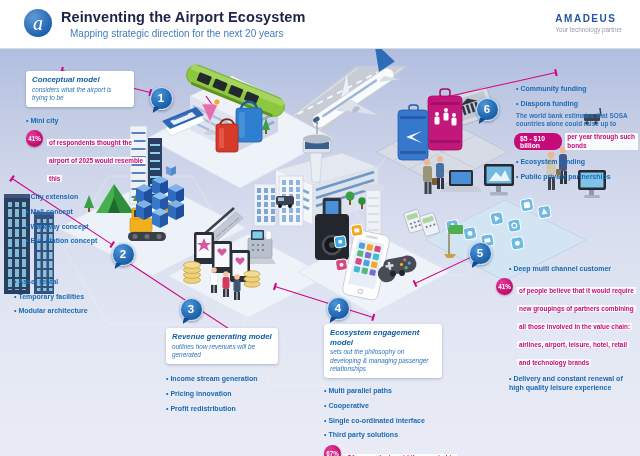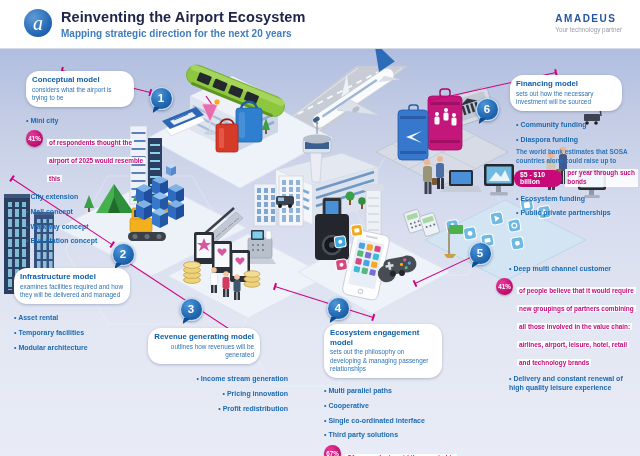--- a/index.html
+++ b/index.html
@@ -6,41 +6,41 @@
   #poster{position:relative;width:640px;height:456px;overflow:hidden;
     font-family:"Liberation Sans",sans-serif;
     background:linear-gradient(180deg,#9cadd3 0%,#aebce0 9%,#c2cbe4 24%,#d6dcee 46%,#e3e7f3 72%,#e9ecf6 100%);}
   
   .hdr{position:absolute;left:0;top:0;width:640px;height:48px;background:#ffffff;border-bottom:1px solid #d8dce8;z-index:30;}
   .logo{position:absolute;left:24px;top:9px;width:28px;height:28px;border-radius:50%;
     background:radial-gradient(circle at 35% 30%,#5e9ad6,#1c5fae 75%);
     color:#fff;font-family:"Liberation Serif",serif;font-style:italic;font-size:20px;
     display:flex;align-items:center;justify-content:center;}
   .hdr-title{position:absolute;left:61px;top:9px;font-size:14.5px;font-weight:700;color:#20264a;letter-spacing:.1px;}
-  .hdr-sub{position:absolute;left:61px;top:28px;font-size:10px;font-weight:700;color:#3f7dbf;}
+  .hdr-sub{position:absolute;left:70px;top:28px;font-size:10px;font-weight:400;color:#3f7dbf;}
   .brand{position:absolute;right:18px;top:10px;}
   .brand-word{font-size:14px;font-weight:700;color:#2456a4;letter-spacing:1.5px;font-variant:small-caps;line-height:14px;}
   .brand-tag{font-size:6.3px;color:#9a9aa8;margin-top:2px;}
   
   svg.scene{position:absolute;left:0;top:0;z-index:5;}
   
   .conn{position:absolute;height:0;border-top:1.4px solid #d10080;transform-origin:0 50%;z-index:10;}
   .conn::before,.conn::after{content:"";position:absolute;width:1.6px;height:7px;background:#d10080;top:-4.2px;}
   .conn::before{left:-0.8px;}
   .conn::after{right:-0.8px;}
   
   .pin{position:absolute;width:21px;height:21px;border-radius:50%;z-index:15;
     background:radial-gradient(circle at 35% 28%,#4f97d8 0%,#2a72ba 45%,#0d4d92 100%);
     border:1.5px solid rgba(225,238,255,.85);box-shadow:0 1px 3px rgba(20,40,80,.45);
     color:#fff;font-size:11.5px;font-weight:700;display:flex;align-items:center;justify-content:center;}
   .pin::after{content:"";position:absolute;bottom:-5px;left:2px;width:7px;height:7px;background:#0d4d92;
     clip-path:polygon(0 0,100% 0,0 100%);transform:rotate(12deg);}
   
   .panel{position:absolute;z-index:20;}
-  .pbox{background:#fff;border-radius:13px;padding:4px 6px 5px 6px;box-shadow:0 1px 3px rgba(40,60,100,.3);}
+  .pbox{background:#fff;border-radius:3px;padding:4px 6px 5px 6px;box-shadow:0 1px 3px rgba(40,60,100,.3);font-style:italic;}
   .ptitle{font-size:7.8px;font-weight:700;color:#0f5ea8;line-height:1.25;}
   .psub{font-size:6.4px;color:#2e74ba;line-height:1.3;margin-top:1px;}
   .bullet{font-size:7px;font-weight:700;color:#1a6ab4;line-height:1.3;margin-top:5.5px;}
   .bullet::before{content:"• ";color:#1a6ab4;}
   .stat-row{display:flex;align-items:flex-start;margin-top:5px;}
   .badge{width:17px;height:17px;border-radius:50%;flex-shrink:0;
     background:radial-gradient(circle at 35% 30%,#e8389a,#b50566 80%);
     color:#fff;font-size:6.3px;font-weight:700;display:flex;align-items:center;justify-content:center;
     box-shadow:0 1px 2px rgba(120,0,70,.35);margin-right:4px;}
   .stat-text{font-size:6.4px;font-weight:700;color:#c7097a;line-height:1.35;
@@ -503,30 +503,26 @@
       <div class="badge">41%</div>
       <div style="width:102px;padding-top:1px;"><span class="stat-text">of respondents thought the airport of 2025 would resemble this</span></div>
     </div>
     <div class="bullet" style="margin-top:7px;">City extension</div>
     <div class="bullet">Mall concept</div>
     <div class="bullet">Walkway concept</div>
     <div class="bullet">Bus station concept</div>
   </div>
 
   <div class="panel" style="left:14px;top:268px;width:120px;">
-    <div class="pbox" style="width:104px;">
-      <div class="ptitle">Infrastructure model</div>
-      <div class="psub">examines facilities required and how they will be delivered and managed</div>
-    </div>
     <div class="bullet" style="margin-top:9px;">Asset rental</div>
     <div class="bullet">Temporary facilities</div>
     <div class="bullet">Modular architecture</div>
   </div>
 
-  <div class="panel" style="left:148px;top:328px;width:140px;text-align:right;">
+  <div class="panel" style="left:166px;top:328px;width:140px;">
     <div class="pbox" style="width:100px;">
       <div class="ptitle">Revenue generating model</div>
       <div class="psub">outlines how revenues will be generated</div>
     </div>
     <div class="bullet" style="margin-top:10px;">Income stream generation</div>
     <div class="bullet">Pricing innovation</div>
     <div class="bullet">Profit redistribution</div>
   </div>
 
   <div class="panel" style="left:324px;top:324px;width:152px;">
@@ -538,24 +534,20 @@
     <div class="bullet">Cooperative</div>
     <div class="bullet">Single co-ordinated interface</div>
     <div class="bullet">Third party solutions</div>
     <div class="stat-row" style="margin-top:6px;">
       <div class="badge">67%</div>
       <div style="width:118px;padding-top:1px;"><span class="stat-text">Of respondents said they wanted to define the extent of the engagement each entity can have with them</span></div>
     </div>
   </div>
 
   <div class="panel" style="left:510px;top:75px;width:128px;">
-    <div class="pbox" style="width:100px;">
-      <div class="ptitle">Financing model</div>
-      <div class="psub">sets out how the necessary investment will be sourced</div>
-    </div>
     <div class="bullet" style="margin-top:9px;margin-left:6px;">Community funding</div>
     <div class="bullet" style="margin-left:6px;">Diaspora funding</div>
     <div class="note" style="margin-left:6px;width:118px;">The world bank estimates that SOSA countries alone could raise up to</div>
     <div style="margin-top:4px;margin-left:4px;display:flex;align-items:center;">
       <span class="pill">$5 - $10 billion</span>
       <span class="stat-text">per year through such bonds</span>
     </div>
     <div class="bullet" style="margin-top:7px;margin-left:6px;">Ecosystem funding</div>
     <div class="bullet" style="margin-left:6px;">Public private partnerships</div>
   </div>

